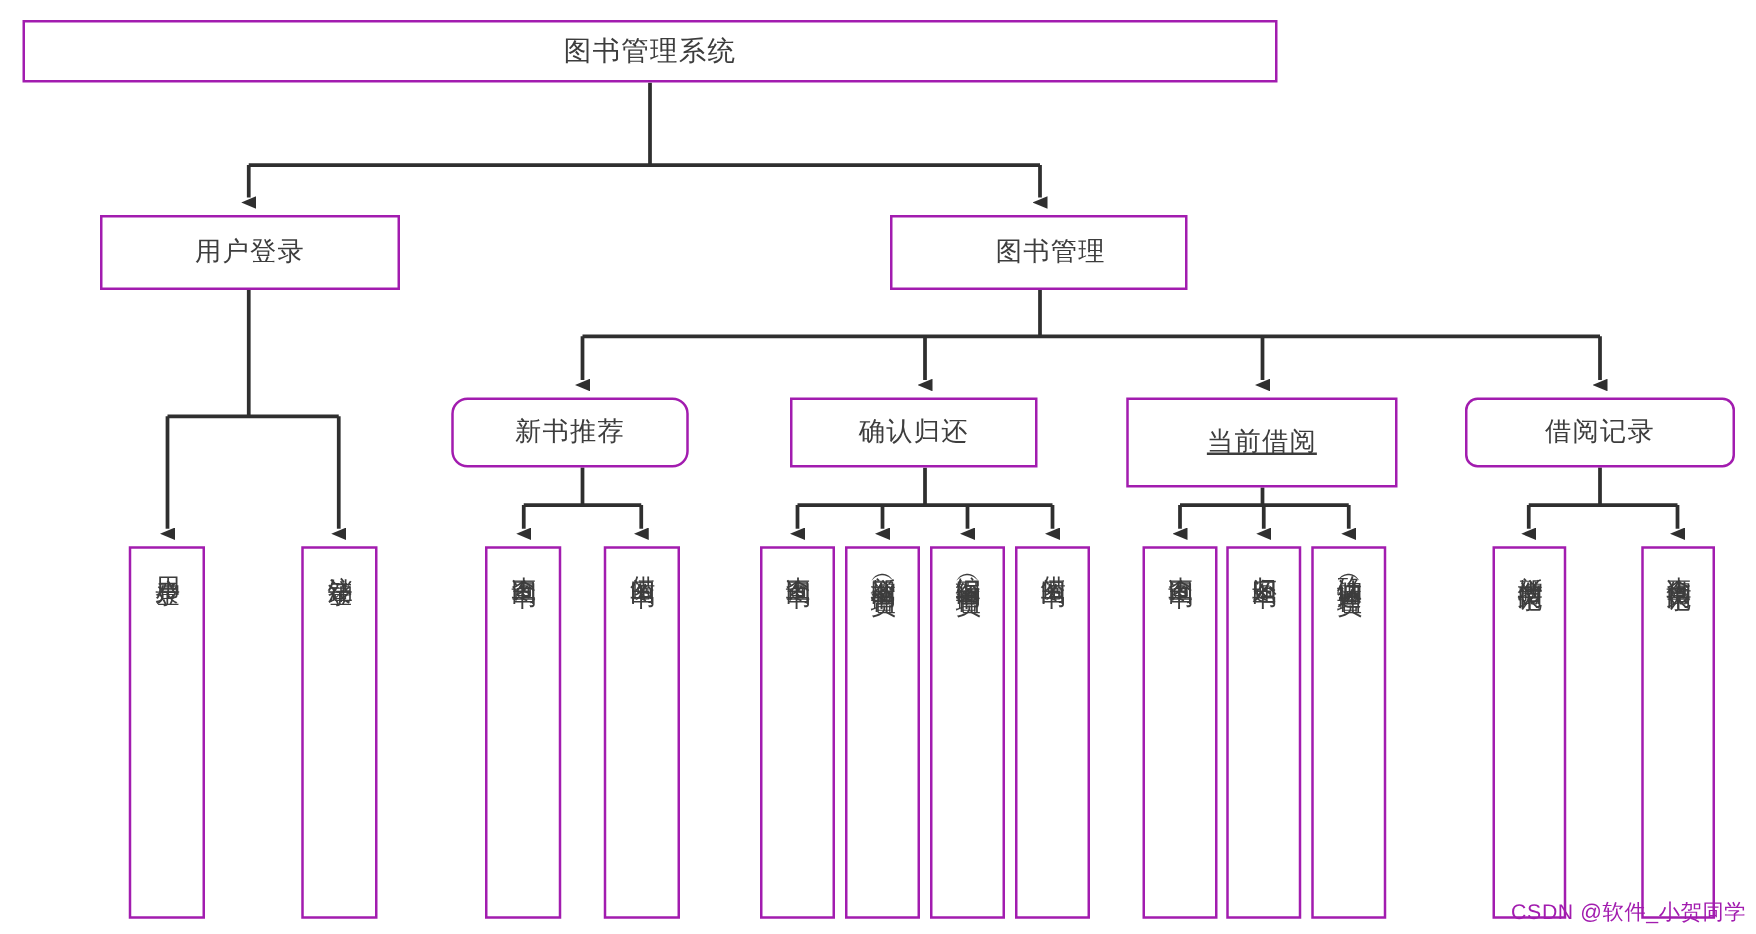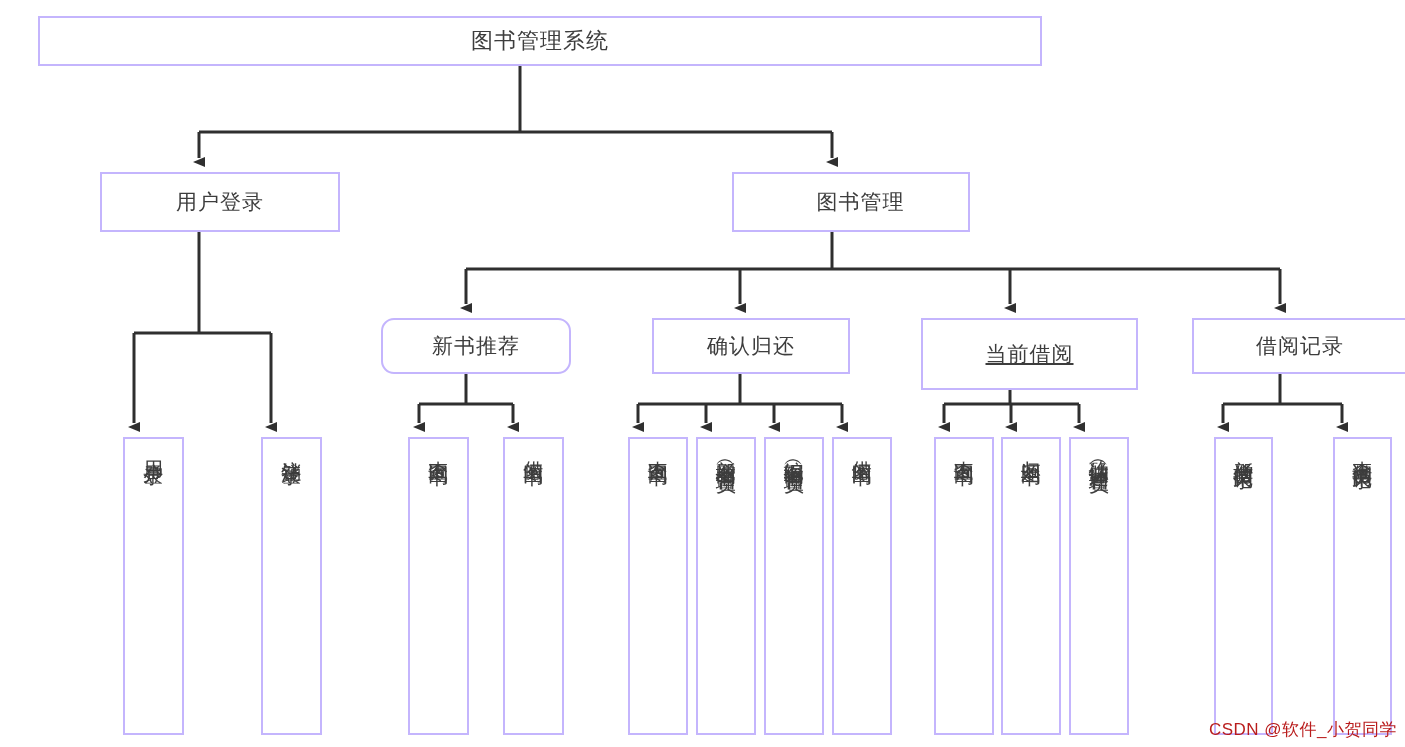--- a/index.html
+++ b/index.html
@@ -23,28 +23,27 @@
     position: absolute;
     left: 0;
     top: 0;
     width: 1405px;
     height: 747px;
     pointer-events: none;
   }
   .node {
     position: absolute;
     box-sizing: border-box;
-    border: 2px solid #c4b5fd;
+    border: 2px solid #a21caf;
     background: #ffffff;
     display: flex;
     align-items: center;
     justify-content: center;
     text-align: center;
     color: #3d3d3d;
-    margin-left: 20px;
   }
   .node.horizontal {
     font-size: 21px;
     letter-spacing: 1px;
     line-height: 1.2;
   }
   .node.root {
     font-size: 22px;
   }
   .node.leaf {
@@ -58,21 +57,21 @@
     line-height: 1.32;
     letter-spacing: 2px;
     color: #3d3d3d;
     white-space: nowrap;
   }
   .watermark {
     position: absolute;
     right: 8px;
     bottom: 6px;
     font-size: 17px;
-    color: #b91c1c;
+    color: #a21caf;
     letter-spacing: 0.5px;
     white-space: nowrap;
     text-align: center;
   }
 </style>
 </head>
 <body>
 
 <div id="diagram-root">
 
@@ -143,21 +142,21 @@
   </div>
 
   <div class="node horizontal" style="left:632px; top:318px; width:198px; height:56px;">
     <span>确认归还</span>
   </div>
 
   <div class="node horizontal" style="left:901px; top:318px; width:217px; height:72px;text-decoration:underline;">
     <span>当前借阅</span>
   </div>
 
-  <div class="node horizontal" style="left:1172px; top:318px; width:216px; height:56px;">
+  <div class="node horizontal" style="left:1172px; top:318px; width:216px; height:56px;border-radius:10px;">
     <span>借阅记录</span>
   </div>
 
   <div class="node leaf" style="left:103px; top:437px; width:61px; height:298px;">
     <span class="vtext">用户登录</span>
   </div>
 
   <div class="node leaf" style="left:241px; top:437px; width:61px; height:298px;">
     <span class="vtext">注销登录</span>
   </div>

